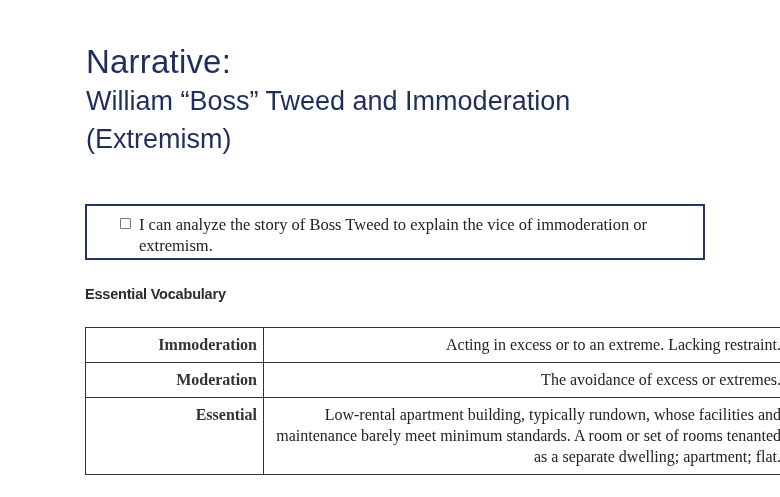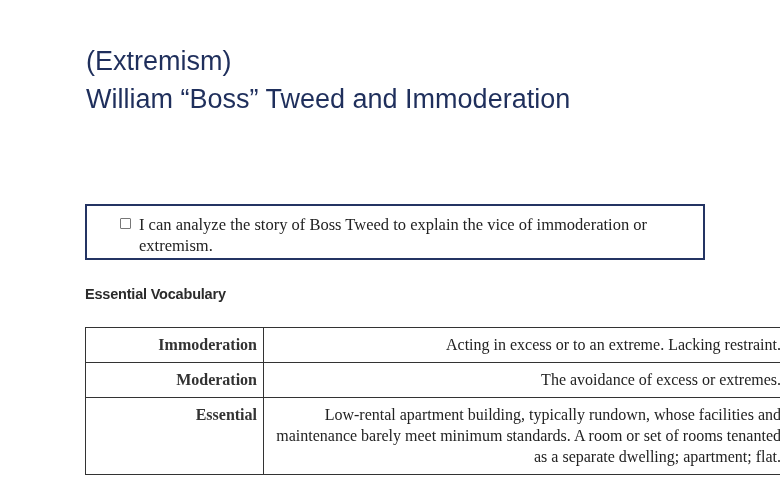--- a/index.html
+++ b/index.html
@@ -12,22 +12,23 @@
     .checkbox { width: 11px; height: 11px; border: 1.3px solid #777; flex: 0 0 auto; margin-top: 4px; margin-right: 8px; border-radius: 1px; box-sizing: border-box; }
     .section-heading { position: absolute; left: 85px; top: 286px; font-family: "Liberation Sans", sans-serif; font-weight: bold; font-size: 14.5px; color: #2b2b2b; letter-spacing: -0.2px; }
     table.vocab { position: absolute; left: 85px; top: 327px; border-collapse: collapse; width: 703px; font-family: "Liberation Serif", serif; font-size: 16px; color: #222; text-align: right; }
     table.vocab td { border: 1.5px solid #333; vertical-align: top; padding: 6px 6px 7px 7px; line-height: 21px; }
     table.vocab td.term { width: 164px; font-weight: bold; color: #333; }
   </style>
 </head>
 <body>
 
 <div class="title-block">
+  <h1 class="title-main">Narrative:</h1>
+  <h2 class="title-sub">William “Boss” Tweed and Immoderation</h2>
   <h2 class="title-sub">(Extremism)</h2>
-  <h2 class="title-sub">William “Boss” Tweed and Immoderation</h2>
 </div>
 
 <div class="objective-box">
   <div class="objective">
     <span class="checkbox"></span>
     <span>I can analyze the story of Boss Tweed to explain the vice of immoderation or extremism.</span>
   </div>
 </div>
 
 <div class="section-heading">Essential Vocabulary</div>

